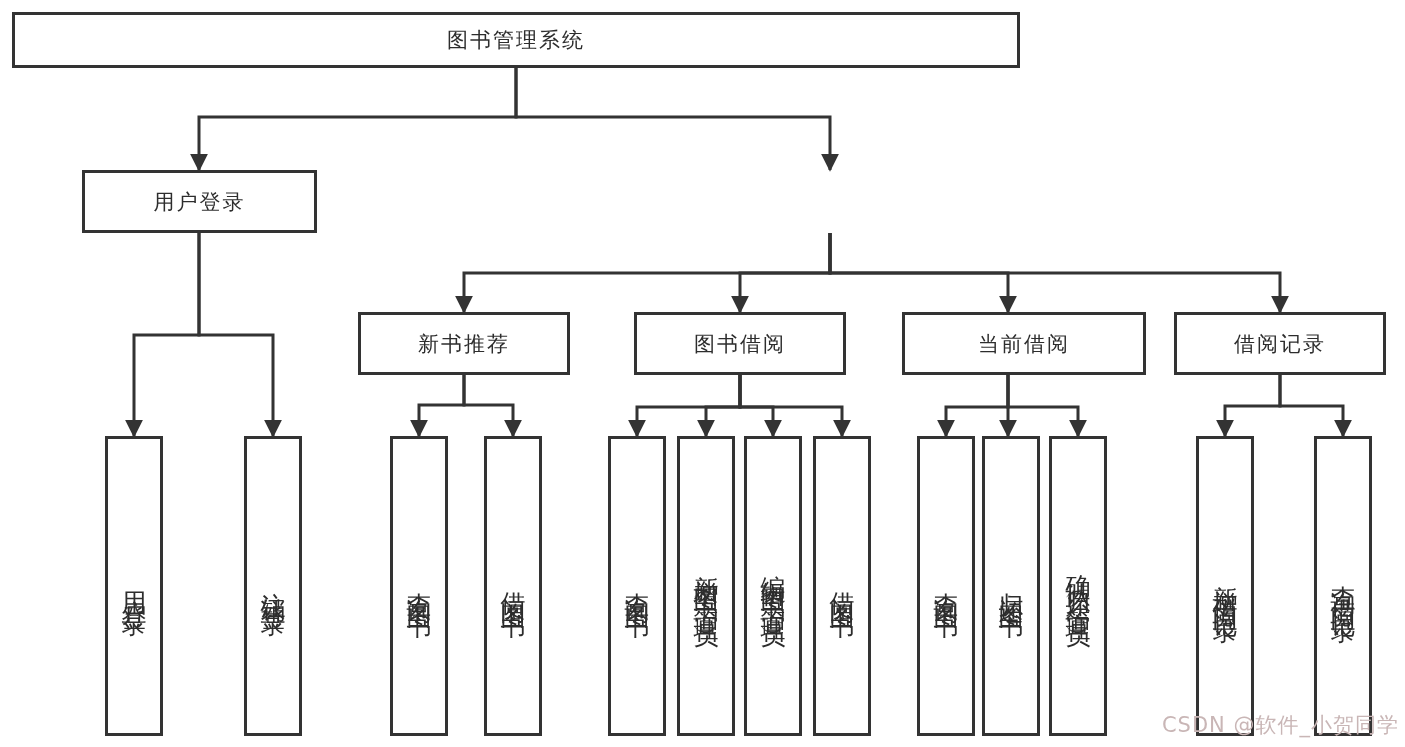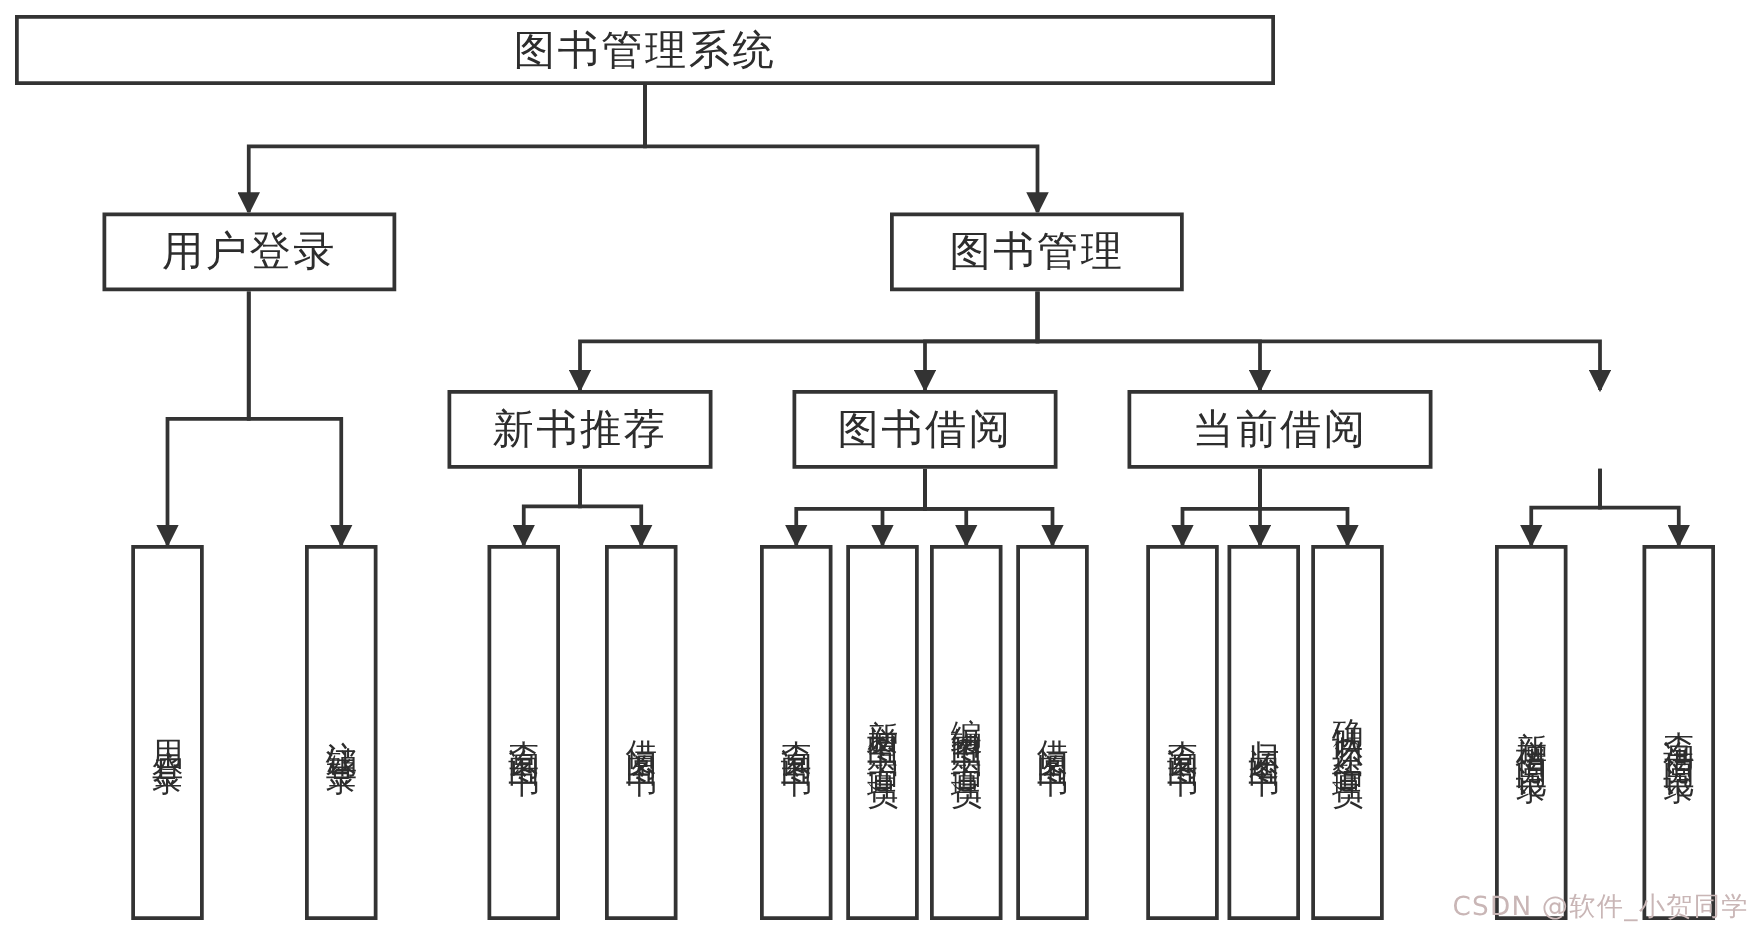--- a/index.html
+++ b/index.html
@@ -17,21 +17,21 @@
   .stage{position:relative;width:1405px;height:747px;background:var(--bg);}
   svg.connectors{position:absolute;left:0;top:0;width:1405px;height:747px;z-index:1;}
   svg.connectors path.link{stroke:var(--line);stroke-width:3;fill:none;}
   #ah path{fill:var(--line);stroke:none;}
   .node{
     position:absolute;box-sizing:border-box;background:var(--bg);
     border:3px solid var(--line);color:var(--text);
     display:flex;align-items:center;justify-content:center;
     z-index:2;
   }
-  .node .lbl{font-size:33px;letter-spacing:2px;white-space:nowrap;}
+  .node .lbl{font-size:21px;letter-spacing:2px;white-space:nowrap;}
   .node.leaf .lbl{
     writing-mode:vertical-rl;text-orientation:mixed;
     font-size:25px;letter-spacing:7px;white-space:normal;line-height:1;
   }
   .watermark{
     position:absolute;right:6px;bottom:8px;z-index:5;
     font-size:21px;letter-spacing:1px;color:var(--wm);white-space:nowrap;
   }
 </style>
 </head>
@@ -73,32 +73,32 @@
     <path class="link" d="M1280 375 V406 H1343 V436" marker-end="url(#ah)"></path>
   </svg>
 
   <div class="node root" style="left:12px;top:12px;width:1008px;height:56px">
     <span class="lbl">图书管理系统</span>
   </div>
 
   <div class="node" style="left:82px;top:170px;width:235px;height:63px">
     <span class="lbl">用户登录</span>
   </div>
-  <div class="node" style="left:712px;top:170px;width:235px;height:63px">
-    <span class="lbl">图书管理</span>
-  </div>
 
   <div class="node" style="left:634px;top:312px;width:212px;height:63px">
     <span class="lbl">图书借阅</span>
   </div>
   <div class="node" style="left:358px;top:312px;width:212px;height:63px">
     <span class="lbl">新书推荐</span>
   </div>
   <div class="node" style="left:902px;top:312px;width:244px;height:63px">
     <span class="lbl">当前借阅</span>
+  </div>
+  <div class="node" style="left:1174px;top:312px;width:212px;height:63px">
+    <span class="lbl">借阅记录</span>
   </div>
 
   <div class="node leaf" style="left:105px;top:436px;width:58px;height:300px">
     <span class="lbl">用户登录</span>
   </div>
   <div class="node leaf" style="left:244px;top:436px;width:58px;height:300px">
     <span class="lbl">注销登录</span>
   </div>
 
   <div class="node leaf" style="left:390px;top:436px;width:58px;height:300px">

